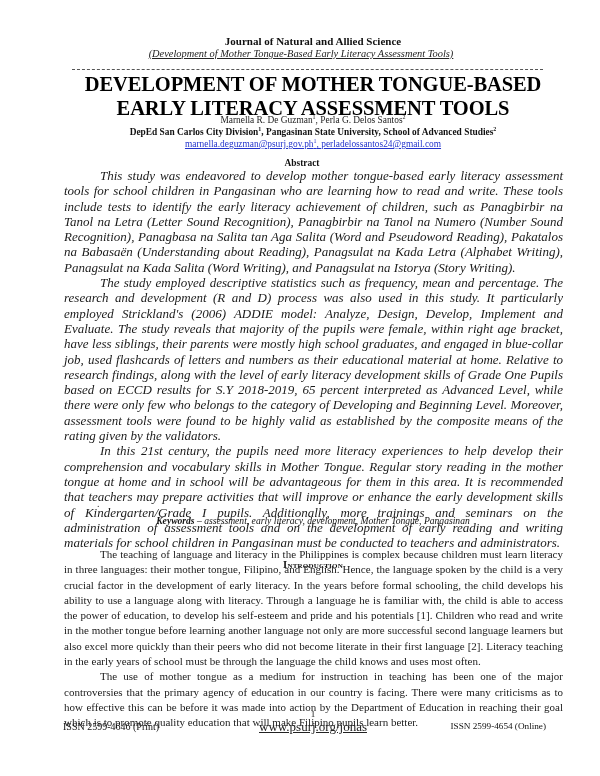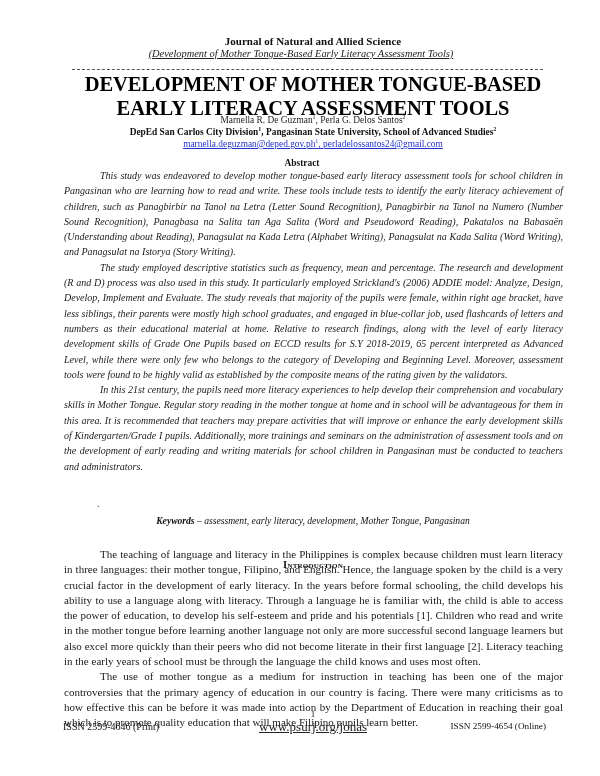--- a/index.html
+++ b/index.html
@@ -86,21 +86,21 @@
   .abstract-heading {
     left: 0; width: 578px; top: 158px;
     text-align: center;
     font-weight: bold;
     font-size: 9.4px;
     line-height: 11px;
   }
   .abstract {
     left: 51px; width: 499px; top: 168px;
     font-style: italic;
-    font-size: 10px;
+    font-size: 13px;
     line-height: 15.3px;
     text-align: justify;
     color: #1a1a1a;
   }
   .abstract p {
     margin: 0;
     text-indent: 36px;
     text-align: justify;
   }
 
@@ -191,21 +191,21 @@
 
   <div class="abs authors">
     <span>Marnella R. De Guzman</span><sup>1</sup><span>, </span><span>Perla G. Delos Santos</span><sup>2</sup>
   </div>
 
   <div class="abs affiliation">
     <span>DepEd San Carlos City Division</span><sup>1</sup><span>, </span><span>Pangasinan State University, School of Advanced Studies</span><sup>2</sup>
   </div>
 
   <div class="abs emails">
-    <a><span>marnella.deguzman@deped.gov.ph</span><sup>1</sup></a><a>, </a><a>perladelossantos24@gmail.com</a>
+    <a><span>marnella.deguzman@psurj.gov.ph</span><sup>1</sup></a><a>, </a><a>perladelossantos24@gmail.com</a>
   </div>
 
   <div class="abs abstract-heading">Abstract</div>
   <div class="abs abstract">
     <p>This study was endeavored to develop mother tongue-based early literacy assessment tools for school children in Pangasinan who are learning how to read and write. These tools include tests to identify the early literacy achievement of children, such as Panagbirbir na Tanol na Letra (Letter Sound Recognition), Panagbirbir na Tanol na Numero (Number Sound Recognition), Panagbasa na Salita tan Aga Salita (Word and Pseudoword Reading), Pakatalos na Babasaën (Understanding about Reading), Panagsulat na Kada Letra (Alphabet Writing), Panagsulat na Kada Salita (Word Writing), and Panagsulat na Istorya (Story Writing).</p>
     <p>The study employed descriptive statistics such as frequency, mean and percentage. The research and development (R and D) process was also used in this study. It particularly employed Strickland's (2006) ADDIE model: Analyze, Design, Develop, Implement and Evaluate. The study reveals that majority of the pupils were female, within right age bracket, have less siblings, their parents were mostly high school graduates, and engaged in blue-collar job, used flashcards of letters and numbers as their educational material at home. Relative to research findings, along with the level of early literacy development skills of Grade One Pupils based on ECCD results for S.Y 2018-2019, 65 percent interpreted as Advanced Level, while there were only few who belongs to the category of Developing and Beginning Level.  Moreover, assessment tools were found to be highly valid as established by the composite means of the rating given by the validators.</p>
     <p>In this 21st century, the pupils need more literacy experiences to help develop their comprehension and vocabulary skills in Mother Tongue. Regular story reading in the mother tongue at home and in school will be advantageous for them in this area. It is recommended that teachers may prepare activities that will improve or enhance the early development skills of Kindergarten/Grade I pupils. Additionally, more trainings and seminars on the administration of assessment tools and on the development of early reading and writing materials for school children in Pangasinan must be conducted to teachers and administrators.</p>
   </div>
 
   <div class="abs stray-dot">.</div>

